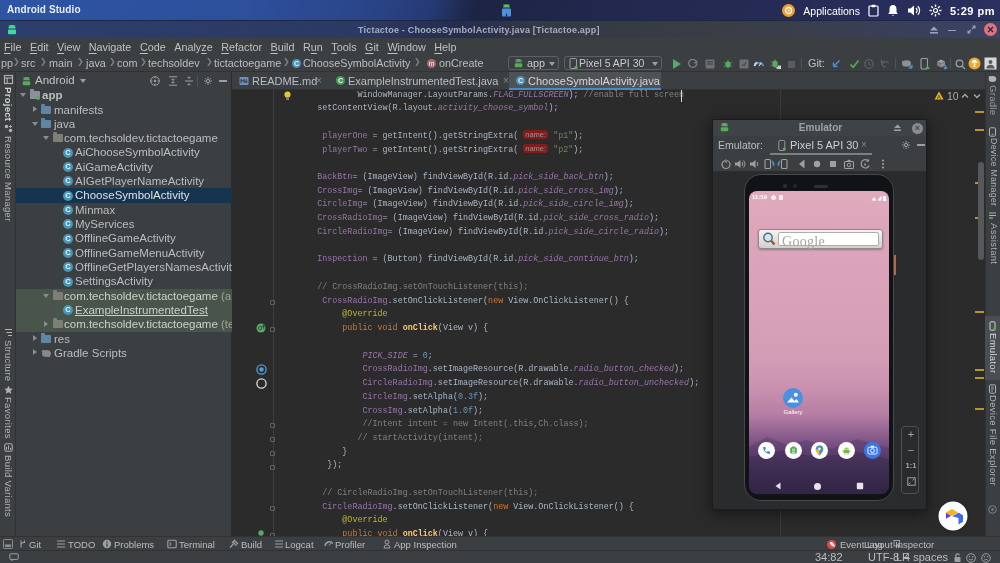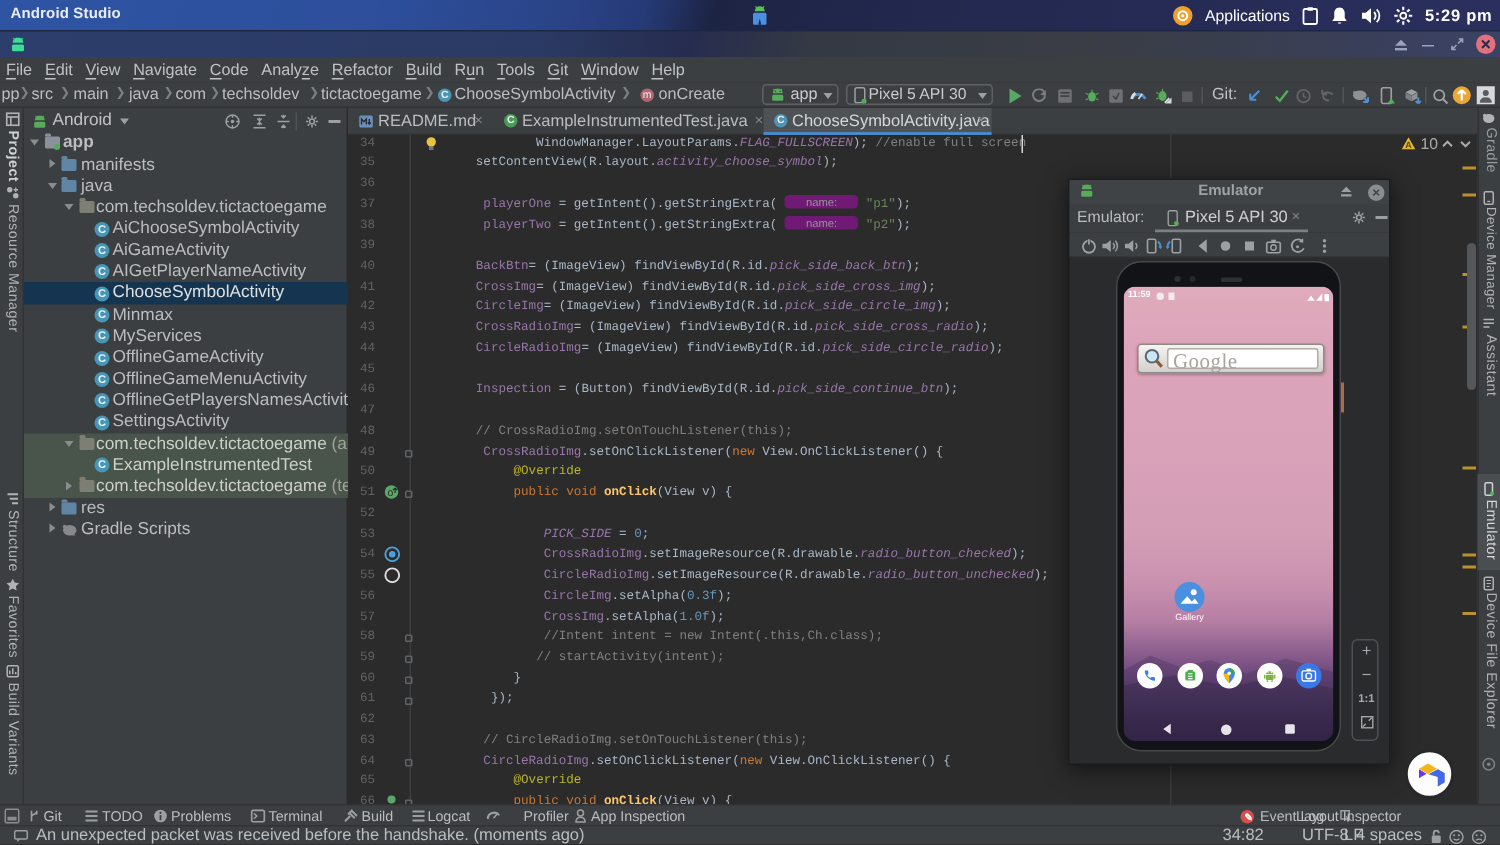--- a/index.html
+++ b/index.html
@@ -34,21 +34,21 @@
 #editor { left:232px; top:90px; width:753px; height:446px; background:#2b2b2b; overflow:hidden; }
 #gutter { position:absolute; left:0; top:0; width:42px; height:446px; border-right:1px solid #3c3f41; }
 .code { font-family:"Liberation Mono", monospace; font-size:8.4px; line-height:13.74px; white-space:pre; }
 #lnums { position:absolute; left:0; top:-1.4px; width:18px; text-align:right; color:#606366; }
 #codebody { position:absolute; left:45px; top:-1.4px; color:#a9b7c6; }
 .fm { position:absolute; left:38px; width:5px; height:5px; border:1px solid #606366; border-radius:1px; }
 .dash { position:absolute; left:743px; width:9px; height:2px; background:#b8932f; }
 .kw { color:#cc7832;margin-top:48px; } .fld { color:#9876aa; } .cst { color:#9876aa; font-style:italic; }
 .str { color:#6a8759; } .num { color:#6897bb; } .cmt { color:#808080; } .ann { color:#bbb529; }
 .mdecl { color:#ffc66d; font-weight:bold; }
-.hint { display:inline-block; background:#701a75; color:#949698; border-radius:3px; font-size:7.5px; font-family:"Liberation Sans",sans-serif; padding:0 14px; line-height:9px; vertical-align:1px; }
+.hint { display:inline-block; background:#7f1d1d; color:#949698; border-radius:3px; font-size:7.5px; font-family:"Liberation Sans",sans-serif; padding:0 2px; line-height:9px; vertical-align:1px; }
 .cicon { position:absolute; width:9px; height:9px; border-radius:50%; color:#eef; font-size:7px; font-weight:bold; text-align:center; line-height:9px; }
 .micon { position:absolute; width:9px; height:9px; border-radius:50%; background:#b0656f; color:#eee; font-size:7px; text-align:center; line-height:9px; }
 .tbx { position:absolute; top:1px; height:14px; border:1px solid #5e6163; border-radius:3px; }
 .dda { position:absolute; width:0; height:0; border-left:3.5px solid transparent; border-right:3.5px solid transparent; border-top:4px solid #9da0a2; }
 .tri-r { position:absolute; width:0; height:0; border-top:5px solid transparent; border-bottom:5px solid transparent; border-left:8px solid #59a869; }
 .tabt { position:absolute; top:2.5px; font-size:11px; color:#bbbdbf; }
 .tabx { position:absolute; top:2.5px; font-size:10px; color:#84878a; }
 .tt { position:absolute; font-size:11.5px; color:#bbbdbf; white-space:nowrap; }
 .chvd { position:absolute; width:0; height:0; border-left:3.5px solid transparent; border-right:3.5px solid transparent; border-top:4.5px solid #8a8d8f; }
 .chvr { position:absolute; width:0; height:0; border-top:3.5px solid transparent; border-bottom:3.5px solid transparent; border-left:4.5px solid #8a8d8f; }
@@ -121,20 +121,21 @@
     <span style="font-size:11px;font-weight:bold;letter-spacing:0.5px;">5:29 pm</span>
   </div>
 </div>
 <div class="abs" id="titlebar">
   <svg class="abs" style="left:6px;top:4px;" width="12" height="10" viewBox="0 0 12 10">
       <path d="M2.4 3.5 A3.6 3.6 0 0 1 9.6 3.5 Z" fill="#3ddc97"></path>
       <line x1="2.9" y1="0.3" x2="3.9" y2="1.6" stroke="#3ddc97" stroke-width="0.8"></line>
       <line x1="9.1" y1="0.3" x2="8.1" y2="1.6" stroke="#3ddc97" stroke-width="0.8"></line>
       <rect x="2" y="4.6" width="8" height="4.6" rx="1" fill="#3ddc97"></rect>
     </svg>
+  <div class="t">Tictactoe - ChooseSymbolActivity.java [Tictactoe.app]</div>
   <svg class="abs" style="left:929px;top:5px;" width="10" height="9" viewBox="0 0 10 9">
       <path d="M5 0.5 L9 4.5 L1 4.5 Z" fill="#9aa3bd"></path>
       <rect x="1" y="6" width="8" height="1.6" fill="#9aa3bd"></rect>
     </svg>
   <span class="abs" style="left:948px;top:8.5px;width:8px;height:1.6px;background:#9aa3bd;"></span>
   <svg class="abs" style="left:967px;top:4px;" width="9" height="9" viewBox="0 0 9 9">
       <path d="M5.5 1 L8 1 L8 3.5 M8 1 L5 4 M3.5 8 L1 8 L1 5.5 M1 8 L4 5" stroke="#9aa3bd" stroke-width="1.1" fill="none"></path>
     </svg>
   <span class="abs" style="left:984px;top:2px;width:13px;height:13px;border-radius:50%;background:#e2717c;"></span>
   <svg class="abs" style="left:987px;top:5px;" width="7" height="7" viewBox="0 0 7 7">
@@ -340,21 +341,21 @@
     <span class="tci" style="left:47px;top:159.9px;">C</span>
       <span class="tt" style="left:59px;top:158.7px;">OfflineGameMenuActivity</span>
     <span class="tci" style="left:47px;top:174.3px;">C</span>
       <span class="tt" style="left:59px;top:173.1px;">OfflineGetPlayersNamesActivity</span>
     <span class="tci" style="left:47px;top:188.6px;">C</span>
       <span class="tt" style="left:59px;top:187.4px;">SettingsActivity</span>
     <span class="chvd" style="left:27px;top:206px;"></span>
       <span class="fldr" style="left:37px;top:203.5px;background:#7d7f74;"></span>
       <span class="tt" style="left:48px;top:201.5px;color:#cdd0c8;">com.techsoldev.tictactoegame <span style="color:#9fa396;">(a</span></span>
     <span class="tci" style="left:47px;top:217.3px;">C</span>
-      <span class="tt" style="left:59px;top:216.1px;color:#cdd0c8;">ExampleInstrumentedTest</span>
+      <span class="tt" style="left:59px;top:216.1px;color:#cdd0c8;text-decoration:underline;">ExampleInstrumentedTest</span>
     <span class="chvr" style="left:28px;top:233px;"></span>
       <span class="fldr" style="left:37px;top:232.3px;background:#7d7f74;"></span>
       <span class="tt" style="left:48px;top:230.3px;color:#cdd0c8;">com.techsoldev.tictactoegame <span style="color:#9fa396;">(te</span></span>
     <span class="chvr" style="left:17px;top:247px;"></span>
       <span class="fldr" style="left:25px;top:246.6px;background:#5f87a5;"></span>
       <span class="tt" style="left:38px;top:244.6px;">res</span>
     <span class="chvr" style="left:17px;top:261.4px;"></span>
     <svg class="abs" style="left:25px;top:260px;" width="11" height="10" viewBox="0 0 11 10">
         <ellipse cx="5.5" cy="5.5" rx="4.5" ry="3.5" fill="#87898c"></ellipse>
         <circle cx="2.2" cy="3.2" r="1.3" fill="#87898c"></circle>
@@ -376,53 +377,20 @@
   <span class="tabx" style="left:271px;">×</span>
   <span class="abs" style="left:277px;top:0;width:152px;height:18px;background:#4e5254;"></span>
   <span class="abs" style="left:277px;top:16px;width:152px;height:2px;background:#4a88c7;"></span>
   <span class="cicon" style="left:284px;top:4px;background:#4e94b5;">C</span>
   <span class="tabt" style="left:296px;color:#d4d6d8;">ChooseSymbolActivity.java</span>
   <span class="tabx" style="left:419px;">×</span>
 </div>
 <div class="abs" id="editor">
   <div id="gutter"></div>
   <div class="abs" style="left:548px;top:0;width:1px;height:446px;background:#393b3d;"></div>
-  <div id="lnums" class="code">34
-35
-36
-37
-38
-39
-40
-41
-42
-43
-44
-45
-46
-47
-48
-49
-50
-51
-52
-53
-54
-55
-56
-57
-58
-59
-60
-61
-62
-63
-64
-65
-66</div>
   <div id="codebody" class="code">                WindowManager.LayoutParams.<span class="cst">FLAG_FULLSCREEN</span>); <span class="cmt">//enable full screen</span>
         setContentView(R.layout.<span class="cst">activity_choose_symbol</span>);
 
          <span class="fld">playerOne</span> = getIntent().getStringExtra( <span class="hint">name:</span> <span class="str">"p1"</span>);
          <span class="fld">playerTwo</span> = getIntent().getStringExtra( <span class="hint">name:</span> <span class="str">"p2"</span>);
 
         <span class="fld">BackBtn</span>= (ImageView) findViewById(R.id.<span class="cst">pick_side_back_btn</span>);
         <span class="fld">CrossImg</span>= (ImageView) findViewById(R.id.<span class="cst">pick_side_cross_img</span>);
         <span class="fld">CircleImg</span>= (ImageView) findViewById(R.id.<span class="cst">pick_side_circle_img</span>);
         <span class="fld">CrossRadioImg</span>= (ImageView) findViewById(R.id.<span class="cst">pick_side_cross_radio</span>);
@@ -721,41 +689,40 @@
     </svg>
   <span class="bt" style="left:241px;">Build</span>
   <svg class="bic" style="left:274px;">
       <path d="M1 2 L9 2 M1 5 L9 5 M1 8 L9 8" stroke="#9da0a2" stroke-width="1.2"></path>
     </svg>
   <span class="bt" style="left:285px;">Logcat</span>
   <svg class="bic" style="left:324px;">
       <path d="M1.2 7 A4.2 4.2 0 0 1 8.8 4.5" fill="none" stroke="#9da0a2" stroke-width="1.4"></path>
       <line x1="5" y1="6.5" x2="7.5" y2="3.5" stroke="#9da0a2" stroke-width="1"></line>
     </svg>
-  <span class="bt" style="left:349px;text-align:right;">Profiler</span>
+  <span class="bt" style="left:335px;text-align:right;">Profiler</span>
   <svg class="bic" style="left:382px;">
       <circle cx="5" cy="3" r="2" fill="none" stroke="#9da0a2" stroke-width="1"></circle>
       <path d="M2 9 Q2 5.8 5 5.8 Q8 5.8 8 9 Z" fill="none" stroke="#9da0a2" stroke-width="1"></path>
     </svg>
   <span class="bt" style="left:394px;">App Inspection</span>
   <span class="abs" style="left:827px;top:3px;width:9px;height:9px;border-radius:50%;background:#d64f4f;"></span>
   <span class="abs" style="left:829.5px;top:4px;color:#fff;font-size:7px;font-weight:bold;">✎</span>
   <span class="bt" style="left:840px;">Event Log</span>
   <svg class="bic" style="left:893px;">
       <rect x="1" y="1.5" width="5.5" height="5.5" fill="none" stroke="#9da0a2" stroke-width="1"></rect>
       <path d="M4 4.5 L9 8.5 L6.5 8 L5.5 9.5 Z" fill="#9da0a2"></path>
     </svg>
   <span class="bt" style="left:864px;">Layout Inspector</span>
 </div>
 <div class="abs" id="statusbar">
   <svg class="abs" style="left:9px;top:2px;" width="10" height="9" viewBox="0 0 10 9">
       <rect x="0.8" y="0.8" width="8.4" height="5.6" rx="1" fill="none" stroke="#9da0a2" stroke-width="1"></rect>
       <path d="M2.5 6.5 L2.5 8.5 L4.5 6.5" fill="#9da0a2"></path>
     </svg>
-  <span class="abs" style="left:24px;top:0px;font-size:11px;color:#bbbdbf;">An unexpected packet was received before the handshake. (moments ago)</span>
   <span class="abs" style="left:815px;top:0px;font-size:11px;color:#bbbdbf;">34:82</span>
     <span class="abs" style="left:848px;top:0px;font-size:11px;color:#bbbdbf;margin-left:48px;">LF</span>
     <span class="abs" style="left:868px;top:0px;font-size:11px;color:#bbbdbf;">UTF-8</span>
     <span class="abs" style="left:904px;top:0px;font-size:11px;color:#bbbdbf;">4 spaces</span>
   <svg class="abs" style="left:953px;top:2px;" width="9" height="10" viewBox="0 0 9 10">
       <rect x="1.5" y="4" width="6" height="5" rx="0.8" fill="#9da0a2"></rect>
       <path d="M2.8 4 L2.8 2.5 A1.7 1.7 0 0 1 6.2 2.5" fill="none" stroke="#9da0a2" stroke-width="1.2"></path>
     </svg>
   <svg class="abs" style="left:966px;top:1.5px;" width="10" height="10" viewBox="0 0 10 10">
       <circle cx="5" cy="5" r="4.3" fill="none" stroke="#9da0a2" stroke-width="1"></circle>

